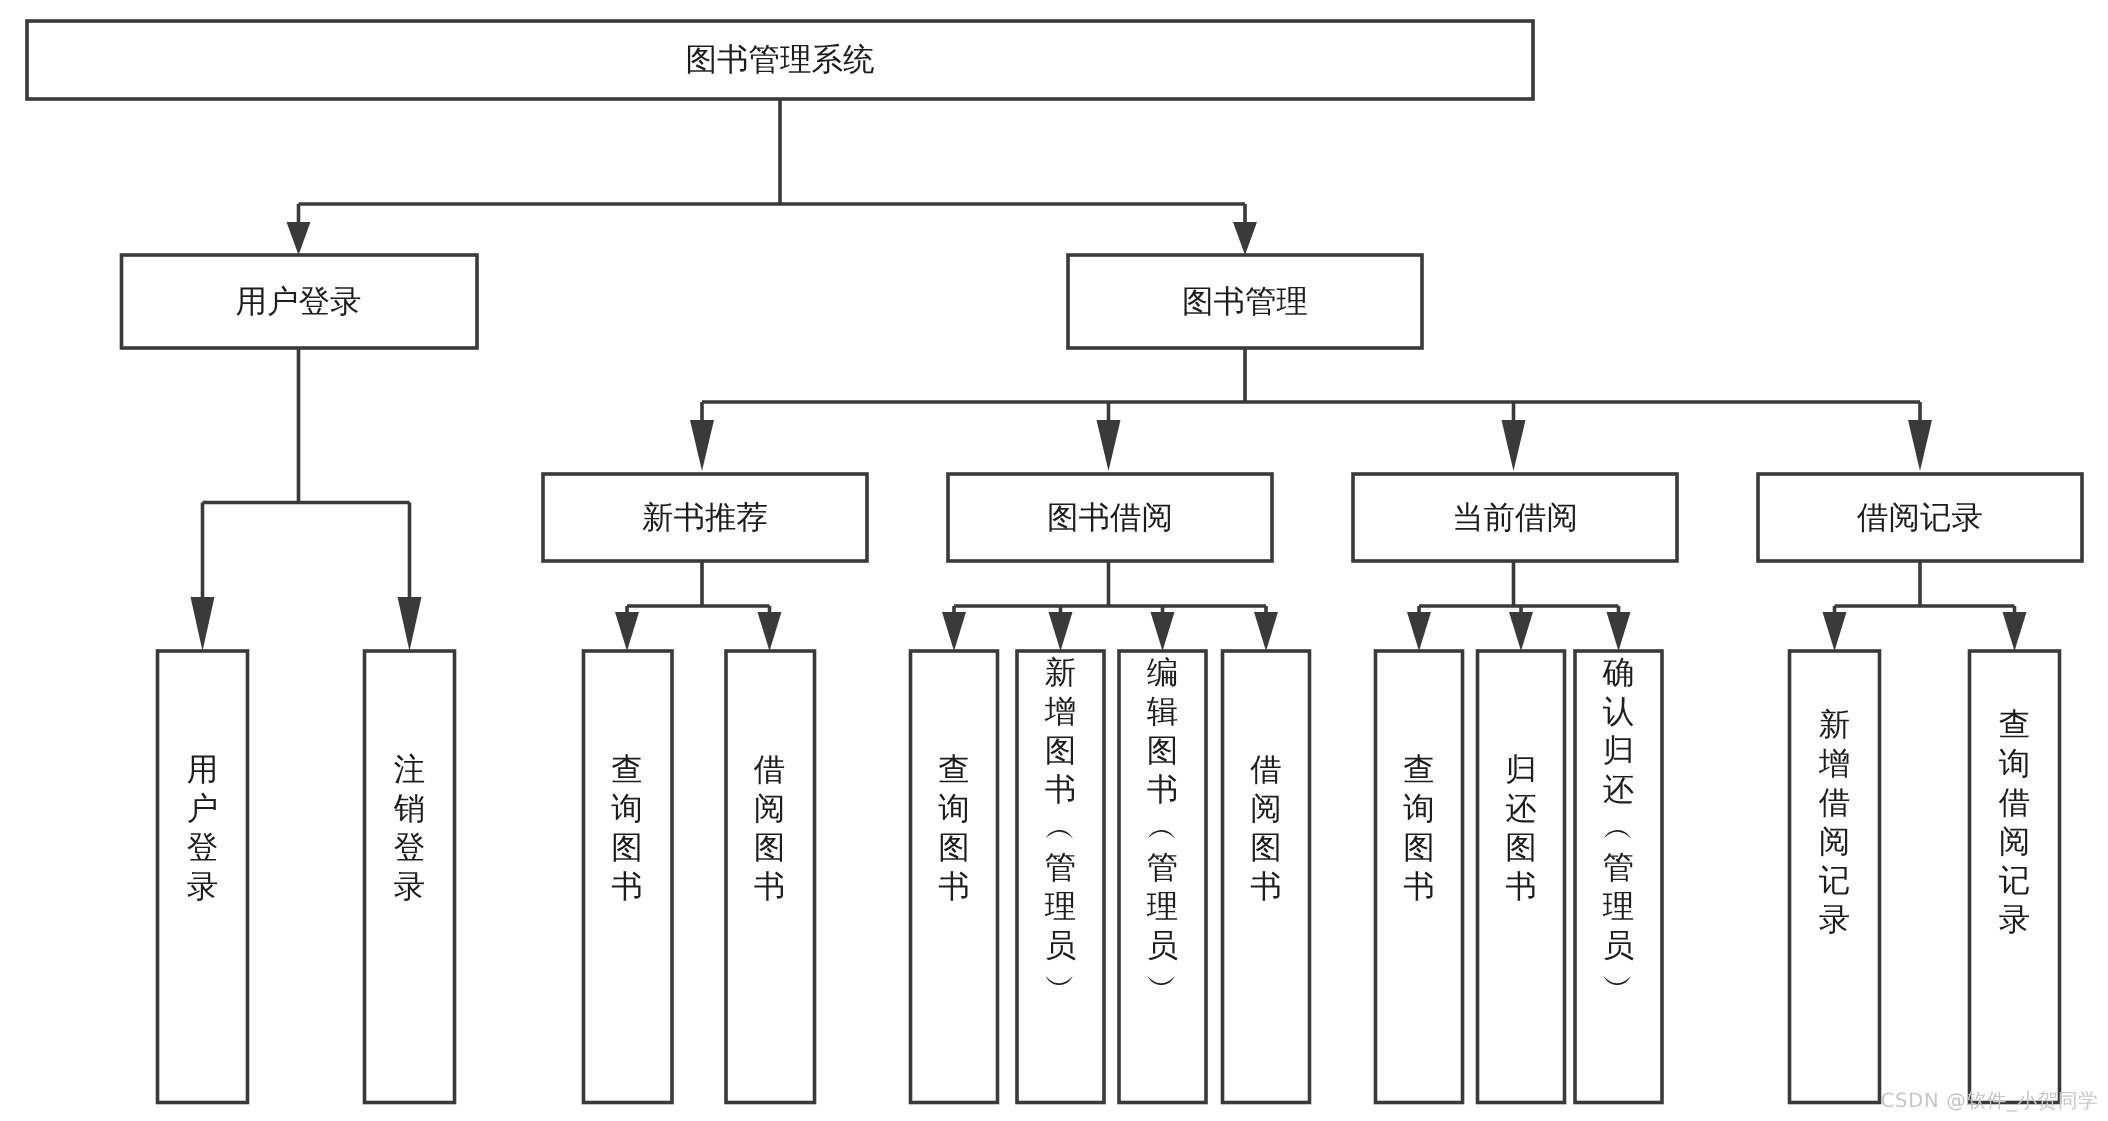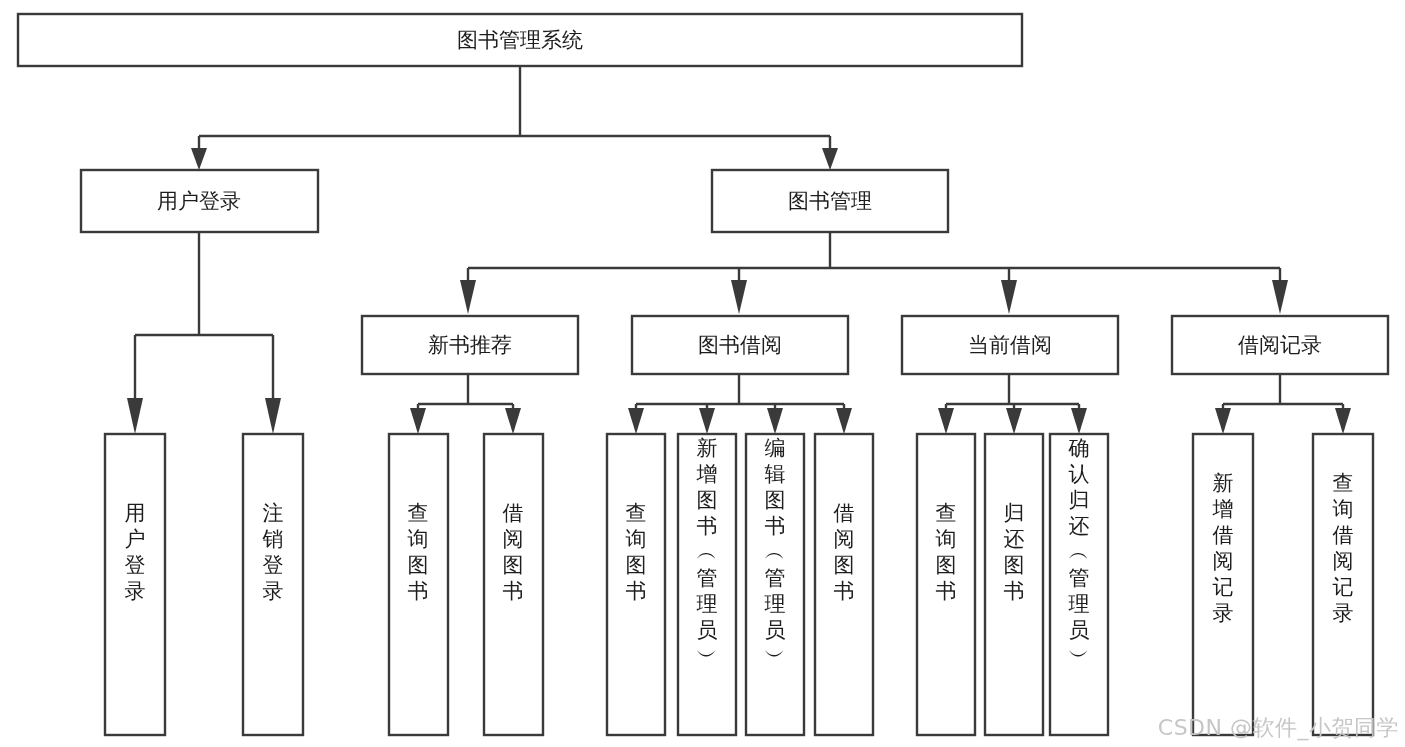--- a/index.html
+++ b/index.html
@@ -53,21 +53,21 @@
   }
   .arrow-head {
     fill: #3a3a3a;
     stroke: none;
   }
   .watermark {
     position: absolute;
     right: 6px;
     bottom: 4px;
     font-family: "DejaVu Sans", "Liberation Sans", sans-serif;
-    font-size: 22px;
+    font-size: 13px;
     color: #c6c6c6;
     white-space: nowrap;
     letter-spacing: 0.5px;
     user-select: none;
   }
 </style>
 </head>
 <body>
 
 <div id="diagram-root">

